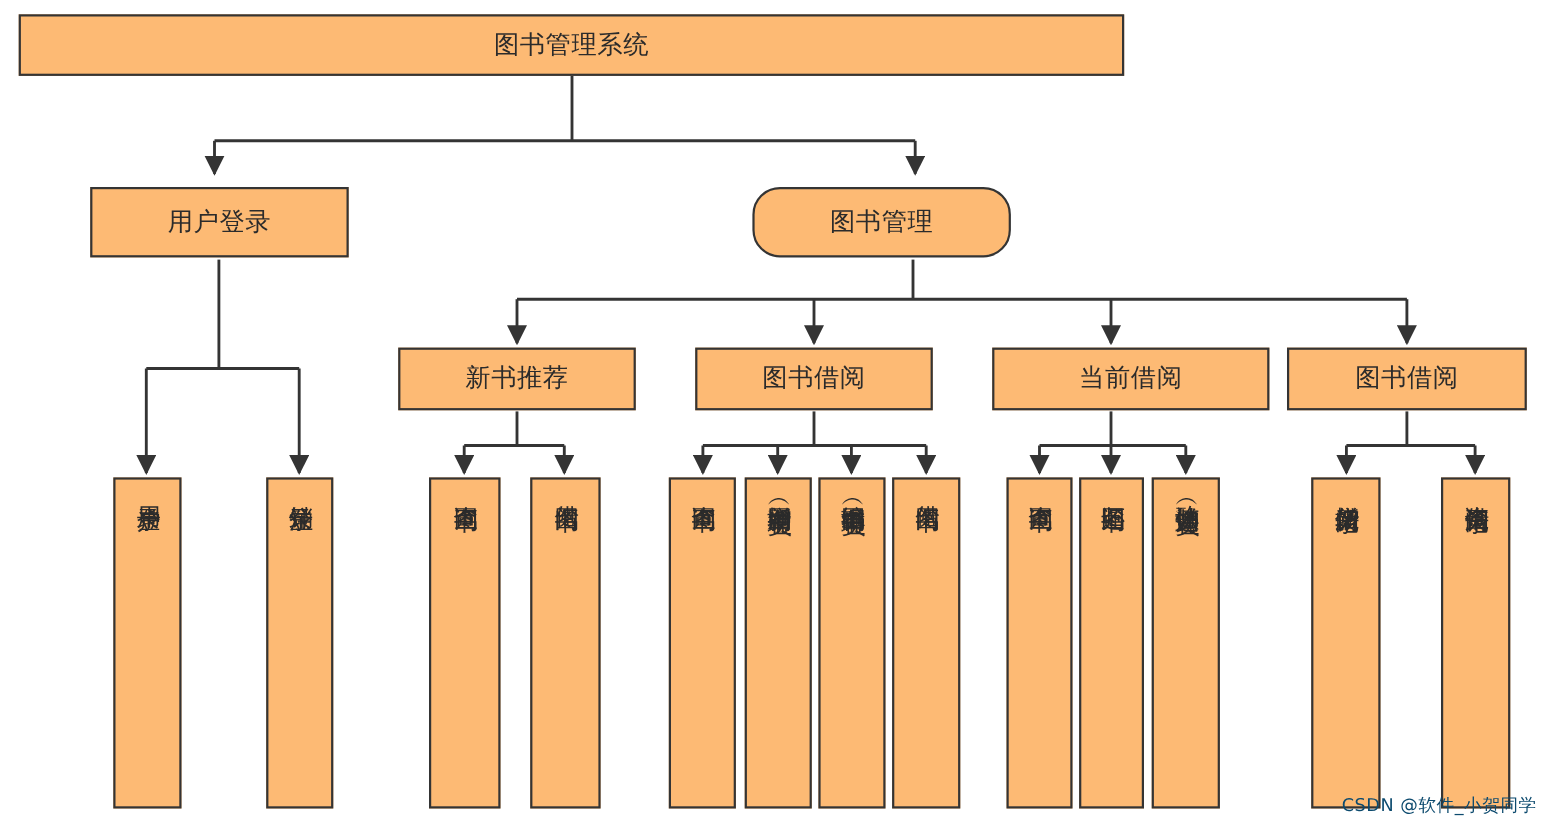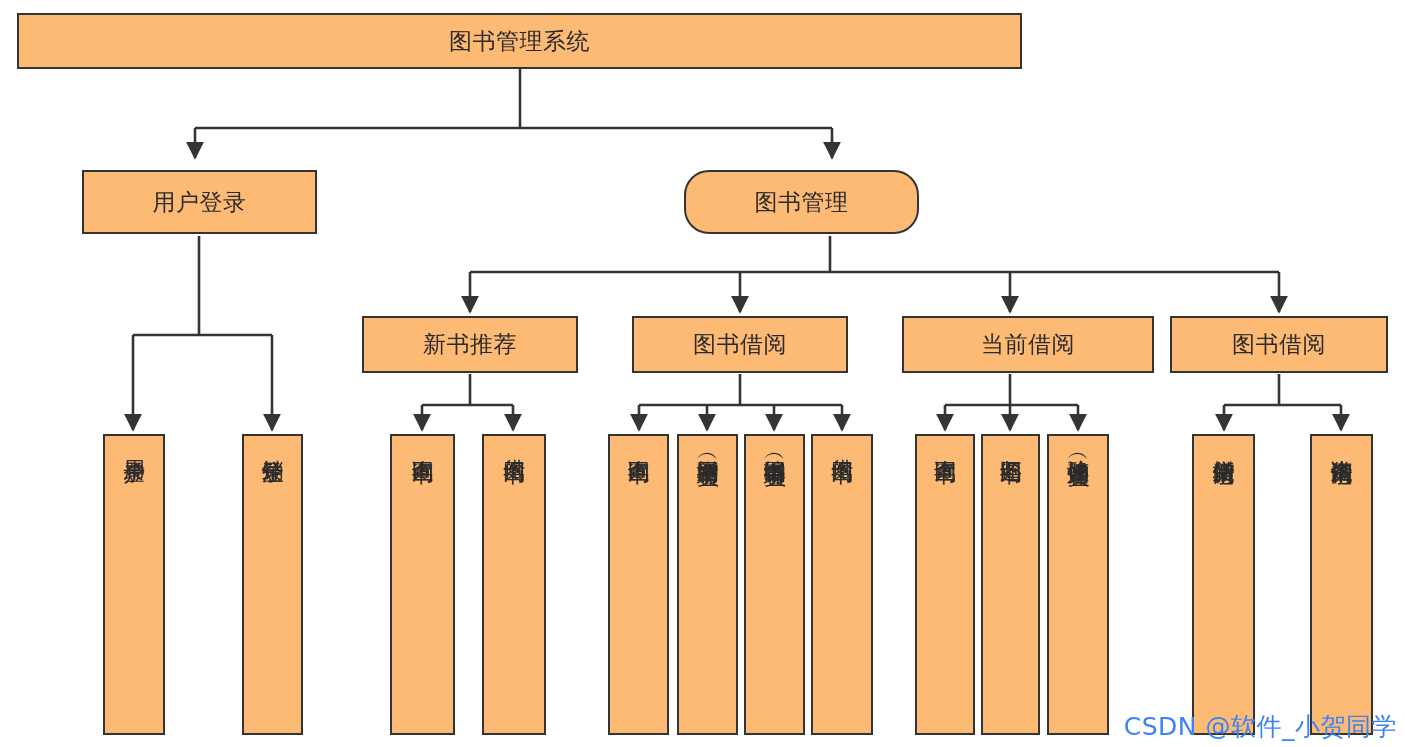--- a/index.html
+++ b/index.html
@@ -55,22 +55,22 @@
     writing-mode: vertical-rl;
     text-orientation: upright;
     font-size: 22px;
     line-height: 1.12;
     letter-spacing: 1px;
   }
   .watermark {
     position: absolute;
     right: 8px;
     bottom: 4px;
-    font-size: 25px;
-    color: #3b82f6;
+    font-size: 16px;
+    color: #0c4a6e;
     letter-spacing: 0.5px;
     white-space: pre;
   }
 </style>
 </head>
 <body>
 
 <div id="canvas">
 
   <svg id="edges" viewBox="0 0 1405 747" xmlns="http://www.w3.org/2000/svg">

